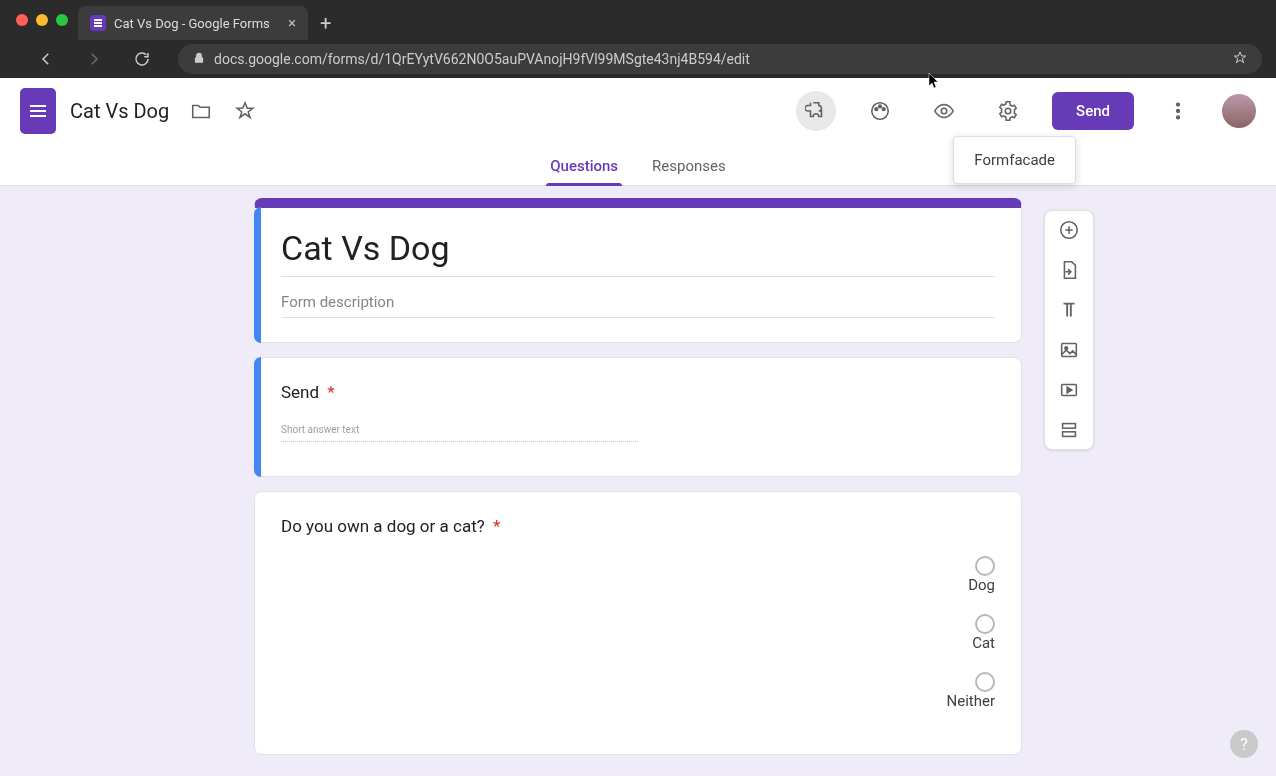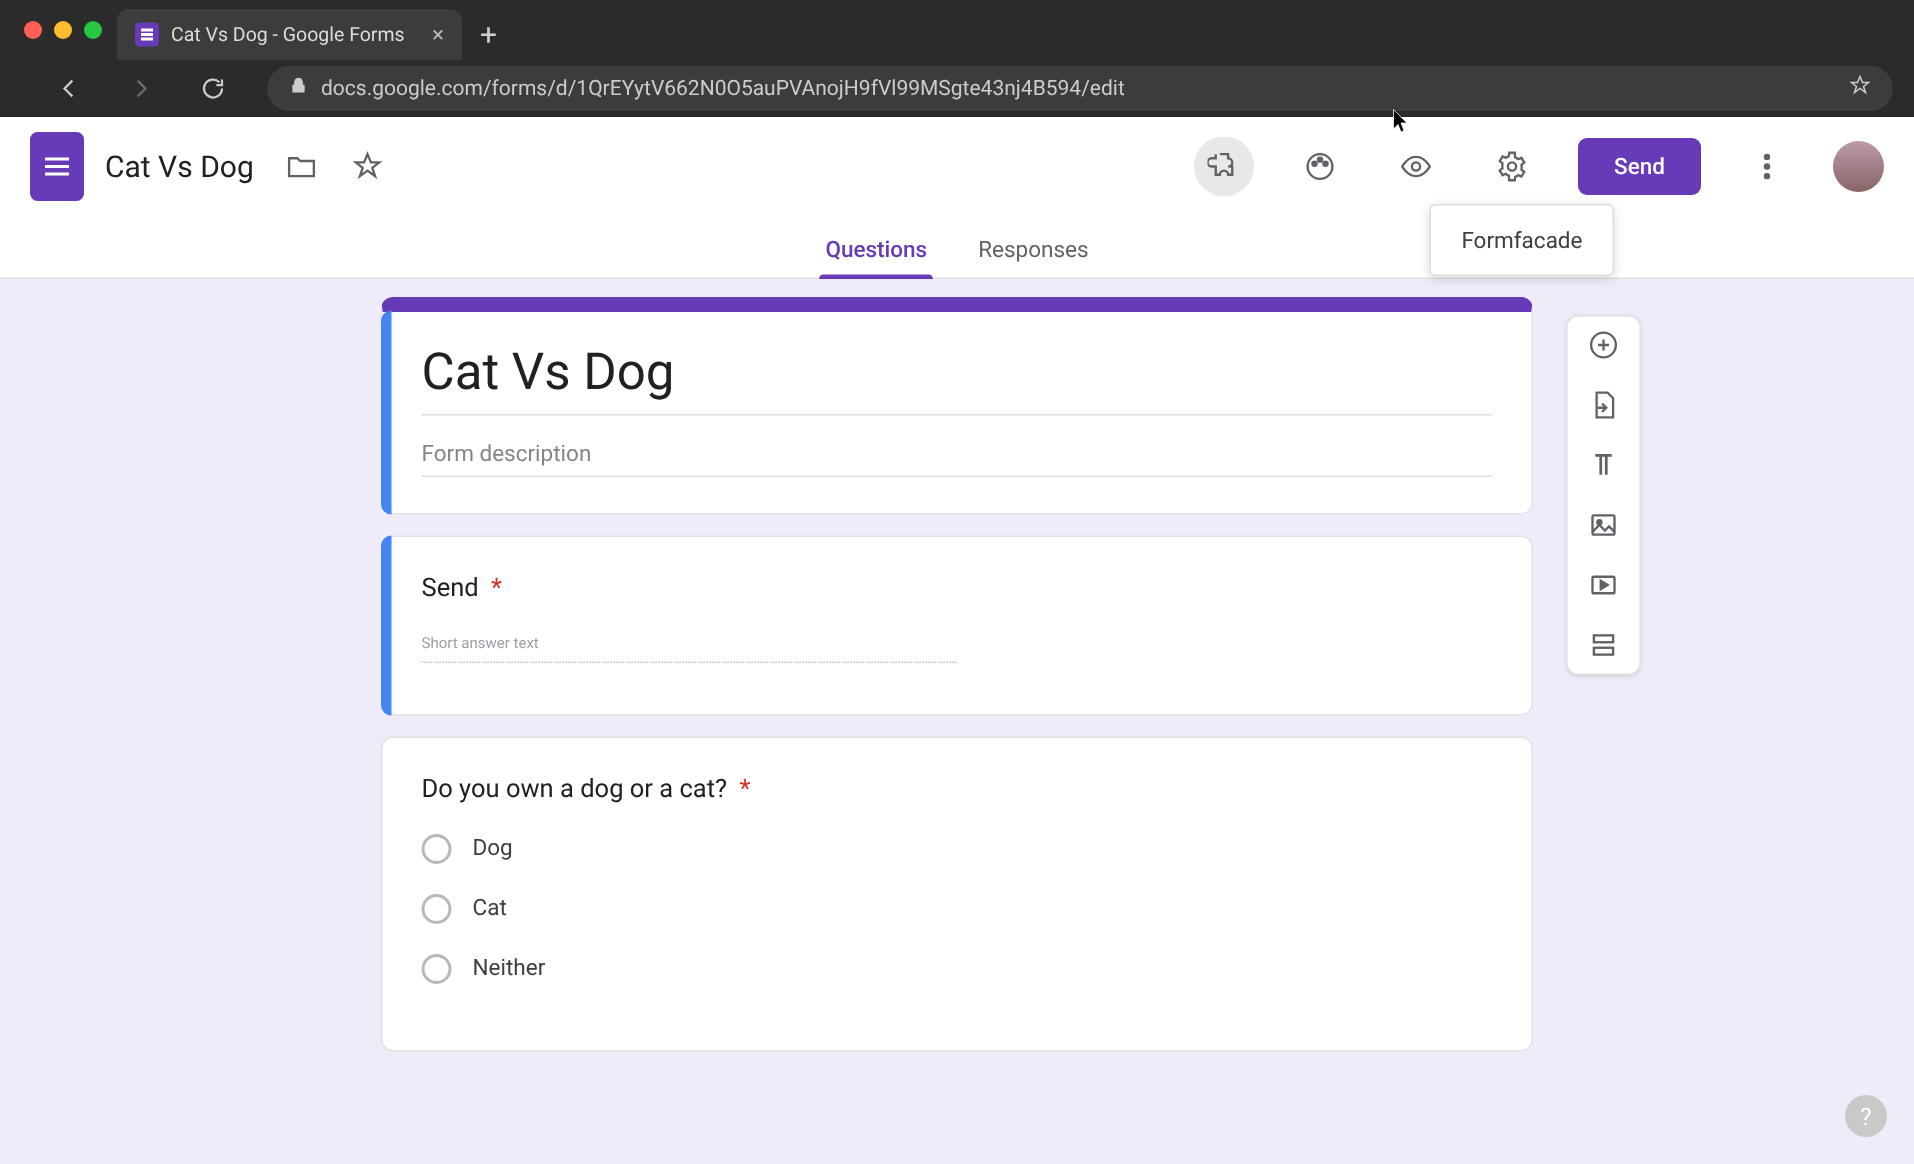--- a/index.html
+++ b/index.html
@@ -54,21 +54,21 @@
   .card.header-card { border-top:10px solid #673ab7; padding-top:20px; }
   .card.selected::before { content:""; position:absolute; left:-1px; top:-1px; bottom:-1px; width:7px; background:#4285f4; border-radius:8px 0 0 8px; }
   .form-title { font-size:34px; color:#202124; font-weight:400; margin-bottom:8px; }
   .form-desc { font-size:15px; color:#80868b; border-bottom:1px solid #e0e0e0; padding:6px 0 6px 0; margin-top:10px; }
   .title-underline { border-bottom:1px solid #e0e0e0; margin-top:6px; }
 
   .q-title { font-size:17px; color:#202124; margin-bottom:18px; }
   .req-star { color:#d93025; margin-left:4px; }
   .short-ans { font-size:10px; color:#9aa0a6; border-bottom:1px dotted #c0c0c0; width:50%; padding:4px 0 6px 0; }
 
-  .radio-row { display:flex; align-items:flex-start; gap:14px; margin:20px 0; font-size:15px; color:#3c4043; }
+  .radio-row { display:flex; align-items:flex-end; gap:0; margin:20px 0; font-size:15px; color:#3c4043;flex-direction:column; }
   .radio-circle { width:20px; height:20px; border:2px solid #b8b8b8; border-radius:50%; }
 
   
   .float-tb { position:absolute; left:790px; top:12px; width:50px; background:#fff; border:1px solid #e0e0e0; border-radius:8px; display:flex; flex-direction:column; align-items:center; padding:8px 0; gap:18px; box-shadow:0 1px 3px rgba(0,0,0,.1); }
   .float-tb .tb-ic { width:22px; height:22px; display:flex; align-items:center; justify-content:center; }
   .float-tb svg { width:22px; height:22px; fill:none; stroke:#5f6368; stroke-width:1.7; }
 
   .help-fab { position:absolute; right:18px; bottom:18px; width:28px; height:28px; border-radius:50%; background:#c9c9c9; color:#fff; display:flex; align-items:center; justify-content:center; font-size:16px; }
 
   .cursor { position:absolute; top:72px; left:928px; width:12px; height:18px; z-index:20; }

